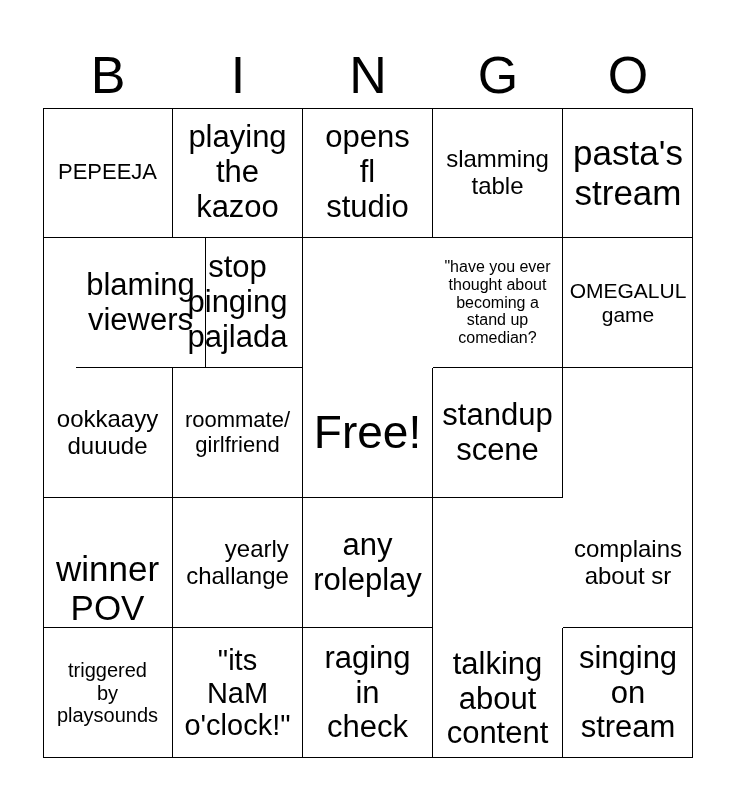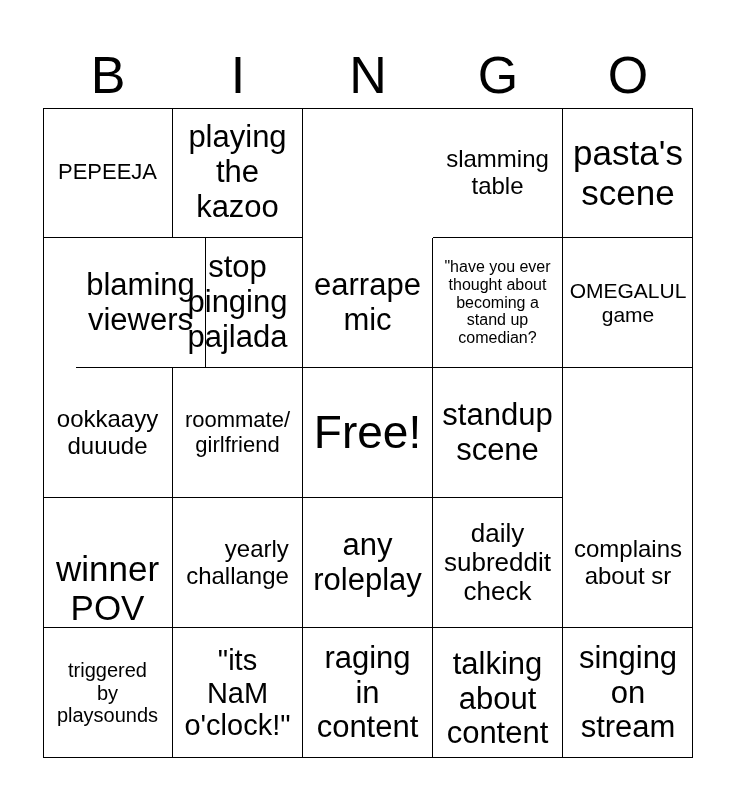--- a/index.html
+++ b/index.html
@@ -30,40 +30,41 @@
 
 <div class="board" id="board">
     <div class="cell" style="left: -1px; top: -1px;">
       <span style="font-size: 22px;">PEPEEJA</span>
     </div>
     <div class="cell" style="left: 129px; top: -1px;">
       <span style="font-size: 31px;">playing
 the
 kazoo</span>
     </div>
+    <div class="cell" style="left: 259px; top: -1px;">
+      <span style="font-size: 31px;">opens
+fl
+studio</span>
+    </div>
     <div class="cell" style="left: 389px; top: -1px;">
       <span style="font-size: 24px;">slamming
 table</span>
     </div>
     <div class="cell c4" style="left: 519px; top: -1px;">
       <span style="font-size: 35px;">pasta's
-scene</span>
+stream</span>
     </div>
     <div class="cell" style="left: -1px; top: 129px; margin-left: 33px;">
       <span style="font-size: 31px;">blaming
 viewers</span>
     </div>
     <div class="cell" style="left: 129px; top: 129px; text-align: center;">
       <span style="font-size: 31px;">stop
 pinging
 pajlada</span>
-    </div>
-    <div class="cell" style="left: 259px; top: 129px;">
-      <span style="font-size: 31px;">earrape
-mic</span>
     </div>
     <div class="cell" style="left: 389px; top: 129px;">
       <span style="font-size: 16px;">"have you ever
 thought about
 becoming a
 stand up
 comedian?</span>
     </div>
     <div class="cell c4" style="left: 519px; top: 129px;">
       <span style="font-size: 21px;">OMEGALUL
@@ -89,43 +90,38 @@
 POV</span>
     </div>
     <div class="cell" style="left: 129px; top: 389px; text-align: right;">
       <span style="font-size: 24px;">yearly
 challange</span>
     </div>
     <div class="cell" style="left: 259px; top: 389px;">
       <span style="font-size: 31px;">any
 roleplay</span>
     </div>
-    <div class="cell" style="left: 389px; top: 389px;">
-      <span style="font-size: 26px;">daily
-subreddit
-check</span>
-    </div>
     <div class="cell r4" style="left: -1px; top: 519px;">
       <span style="font-size: 20px;">triggered
 by
 playsounds</span>
     </div>
     <div class="cell c4" style="left: 519px; top: 389px;">
       <span style="font-size: 24px;">complains
 about sr</span>
     </div>
     <div class="cell r4" style="left: 129px; top: 519px;">
       <span style="font-size: 29px;">"its
 NaM
 o'clock!"</span>
     </div>
     <div class="cell r4" style="left: 259px; top: 519px;">
       <span style="font-size: 31px;">raging
 in
-content</span>
+check</span>
     </div>
     <div class="cell r4" style="left: 389px; top: 519px;">
       <span style="font-size: 31px; margin-top: 12px;">talking
 about
 content</span>
     </div>
     <div class="cell c4 r4" style="left: 519px; top: 519px;">
       <span style="font-size: 31px;">singing
 on
 stream</span>

